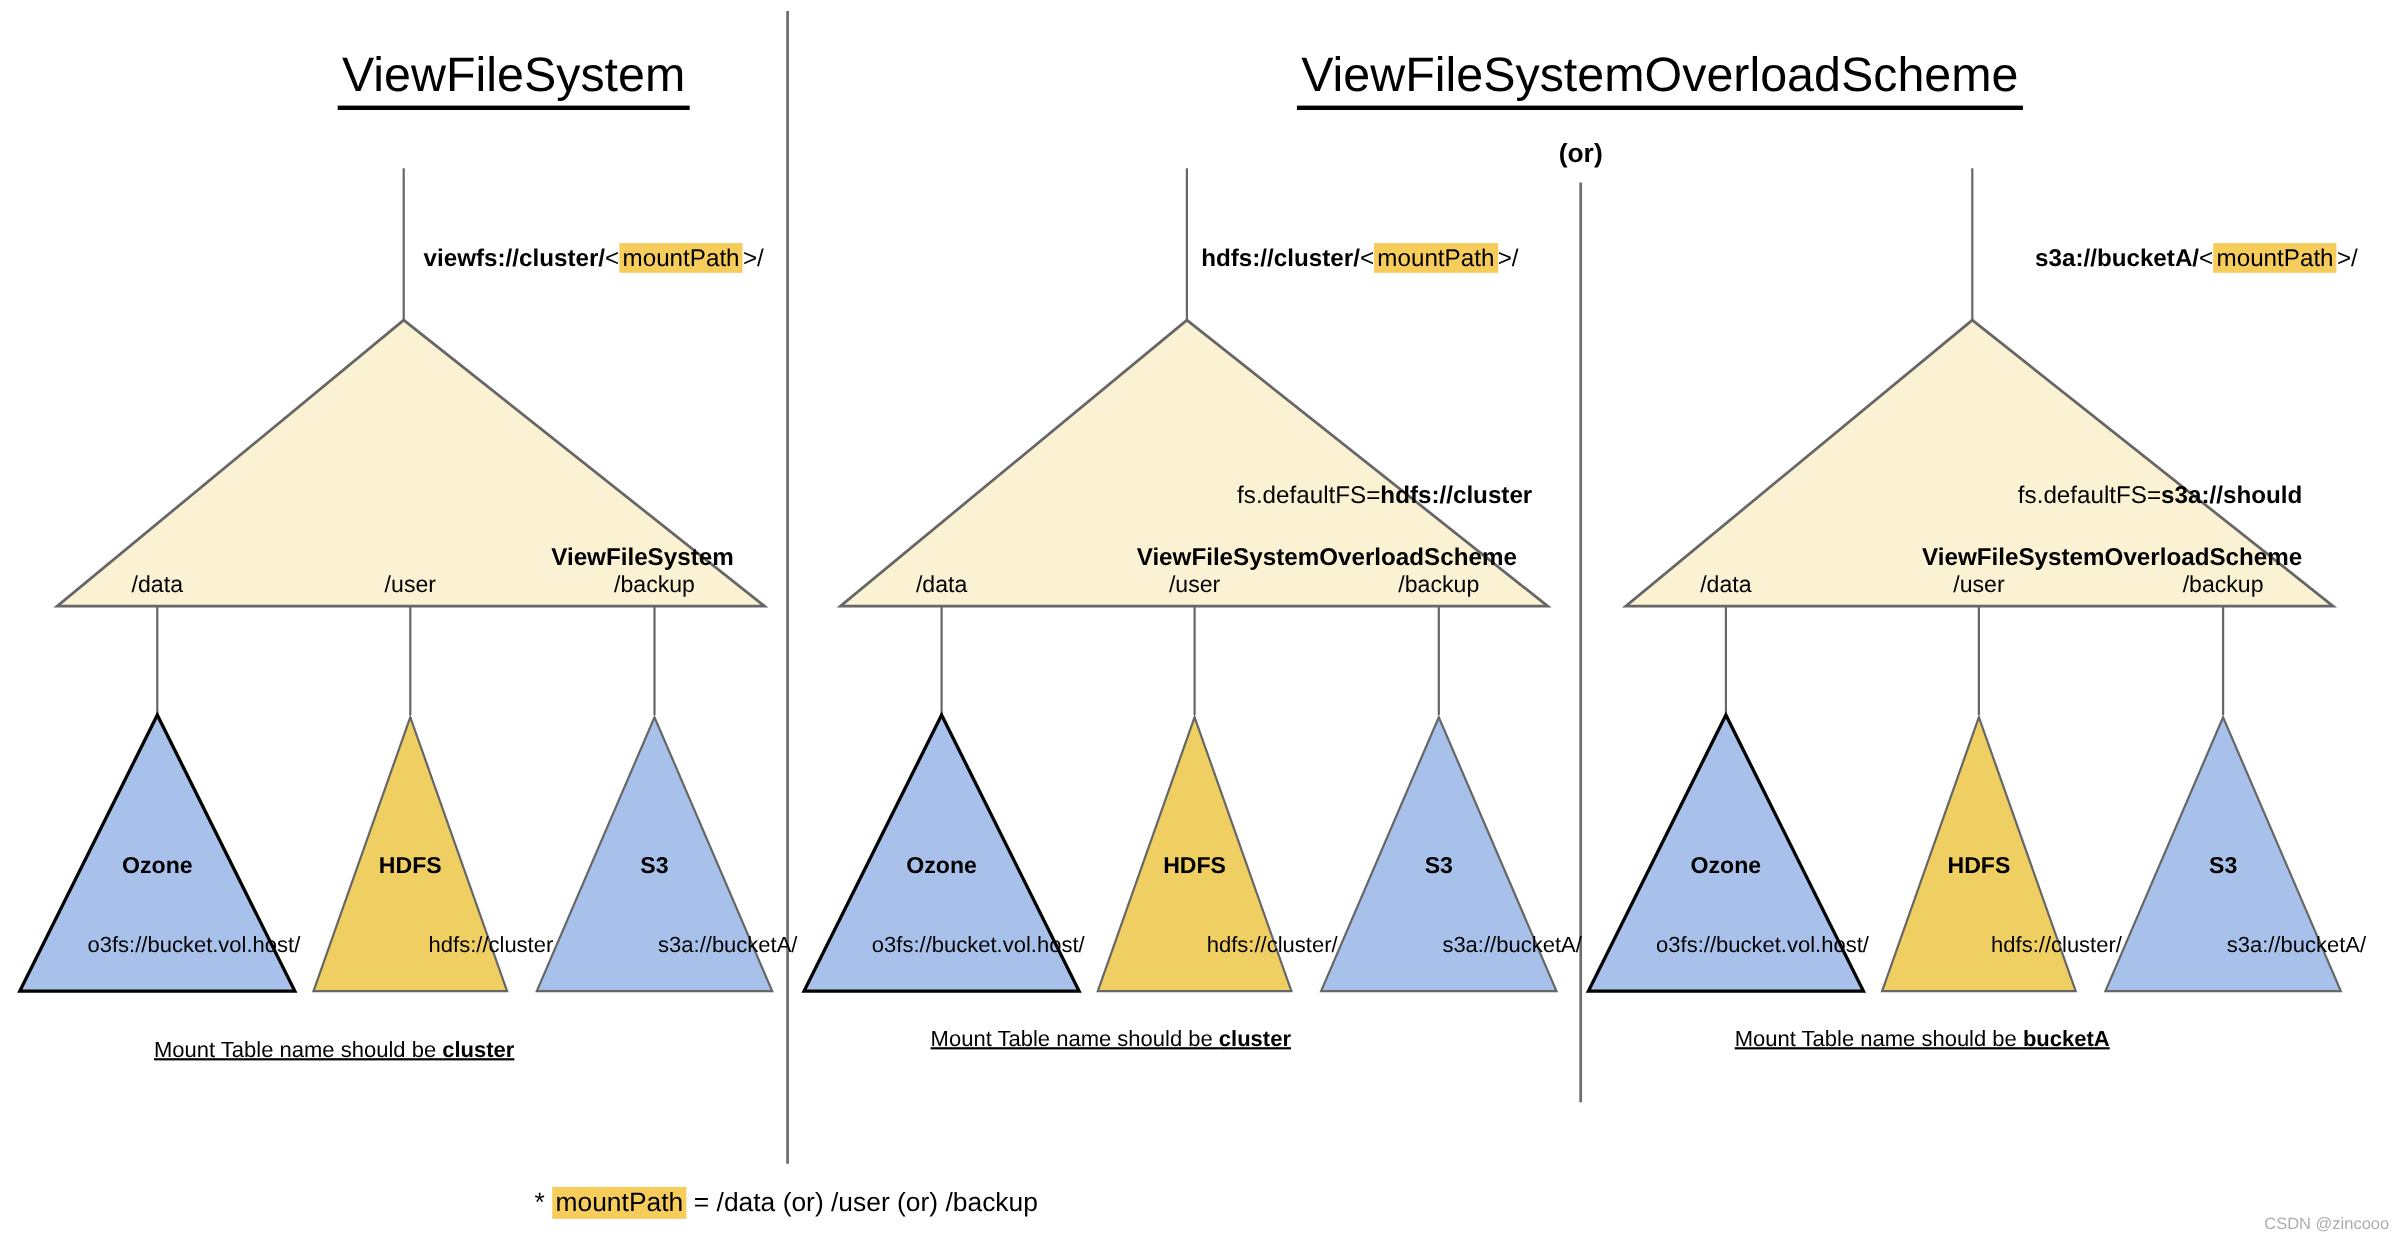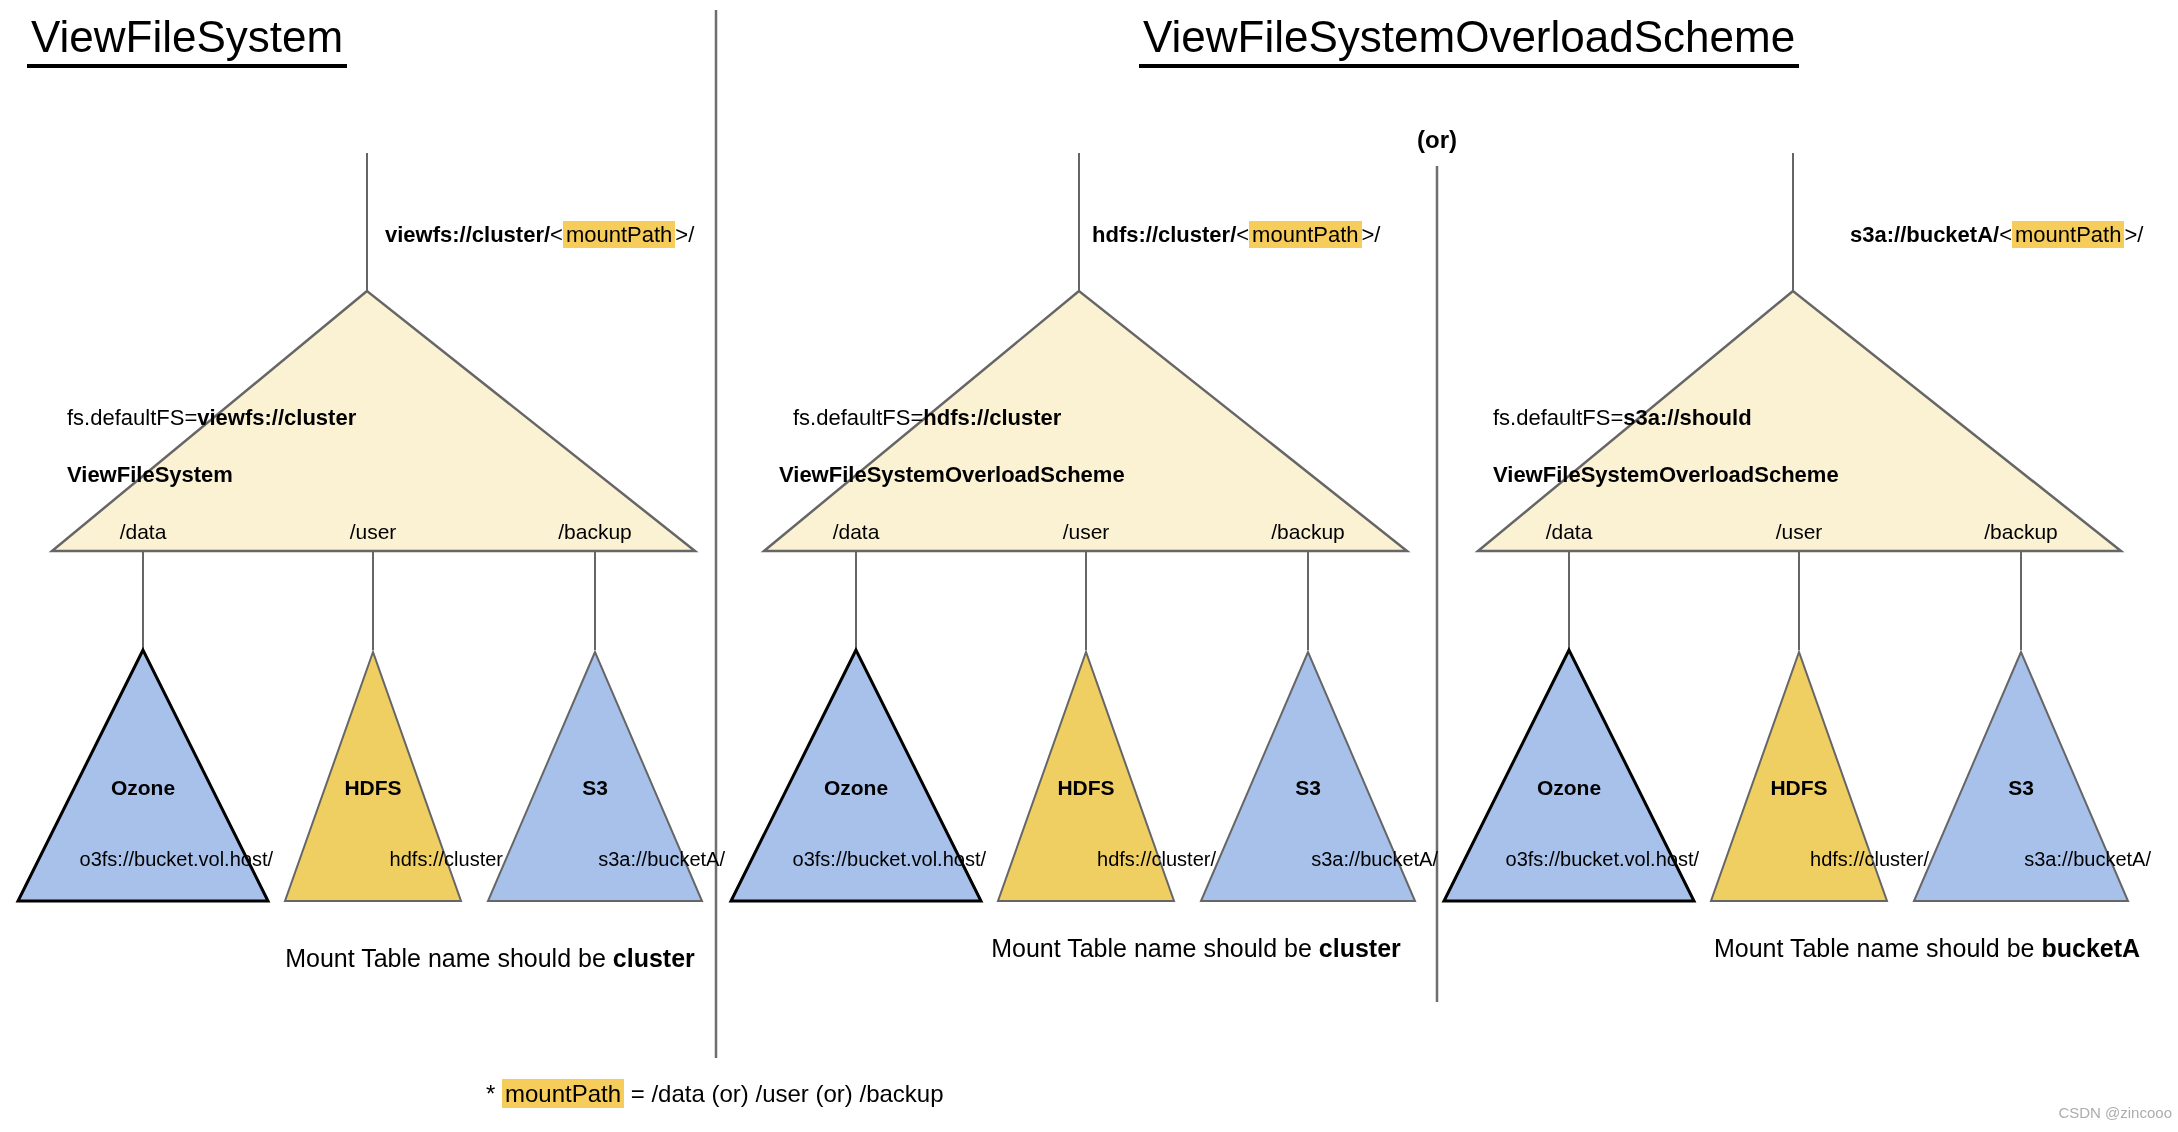--- a/index.html
+++ b/index.html
@@ -11,32 +11,32 @@
   body{font-family:"Liberation Sans","DejaVu Sans",sans-serif;color:#000;}
   #canvas{position:relative;width:2178px;height:1132px;background:#fff;overflow:hidden;}
   #shapes{position:absolute;left:0;top:0;width:2178px;height:1132px;}
   .big-tri{fill:var(--cream);stroke:var(--stroke);stroke-width:2.5;}
   .tri-ozone{fill:var(--blue);stroke:#000000;stroke-width:3;}
   .tri-hdfs{fill:var(--gold);stroke:var(--stroke);stroke-width:2;}
   .tri-s3{fill:var(--blue);stroke:var(--stroke);stroke-width:2;}
   .edge{stroke:var(--stroke);stroke-width:2;}
   .divider{stroke:var(--divider);stroke-width:2.5;}
   .txt{position:absolute;white-space:nowrap;}
-  .center{text-align:left;}
+  .center{text-align:right;margin-top:32px;}
   .page-title{font-size:44px;top:12px;}
   .page-title .u{display:inline-block;border-bottom:4px solid #000;padding:0 4px 2px 4px;}
   .url-label{top:222px;font-size:22px;}
   .url-label b{font-weight:bold;}
   .hl{background:var(--hl);padding:1px 3px;}
   .fsline{top:405px;font-size:22px;width:600px;}
   .clsline{top:462px;font-size:22px;font-weight:bold;width:600px;}
   .mount{top:520px;font-size:21px;width:160px;text-align:center;}
   .tri-name{font-size:21px;font-weight:bold;width:260px;text-align:center;top:776px;}
   .tri-path{font-size:20px;width:260px;text-align:right;top:848px;}
-  .caption{font-size:25px;width:700px;text-align:center;}
+  .caption{font-size:20px;width:700px;text-decoration:underline;}
   .or-label{font-size:24px;font-weight:bold;top:126px;left:1397px;width:80px;text-align:center;}
   .note{position:absolute;left:802px;top:1010px;width:1365px;font-size:21px;line-height:38px;white-space:normal;}
   .footnote{left:486px;top:1080px;font-size:24px;}
   .watermark{right:6px;top:1104px;font-size:15px;color:var(--wm);}
 </style>
 </head>
 <body>
 
 <div id="canvas">
 
@@ -76,23 +76,20 @@
   <div class="txt page-title center" style="left:27px;width:600px;">
     <span class="u">ViewFileSystem</span>
   </div>
   <div class="txt page-title center" style="left:1139px;width:700px;">
     <span class="u">ViewFileSystemOverloadScheme</span>
   </div>
   <div class="txt or-label">(or)</div>
 
   <div class="txt url-label" style="left:385px;">
     <b>viewfs://cluster/</b><span>&lt;</span><span class="hl">mountPath</span><span>&gt;/</span>
-  </div>
-  <div class="txt fsline center" style="left:67px;">
-    <span>fs.defaultFS=</span><b>viewfs://cluster</b>
   </div>
   <div class="txt clsline center" style="left:67px;">ViewFileSystem</div>
   <div class="txt mount" style="left:63px;">/data</div>
   <div class="txt mount" style="left:293px;">/user</div>
   <div class="txt mount" style="left:515px;">/backup</div>
   <div class="txt tri-name" style="left:13px;">Ozone</div>
   <div class="txt tri-path" style="left:13px;">o3fs://bucket.vol.host/</div>
   <div class="txt tri-name" style="left:243px;">HDFS</div>
   <div class="txt tri-path" style="left:243px;">hdfs://cluster</div>
   <div class="txt tri-name" style="left:465px;">S3</div>

